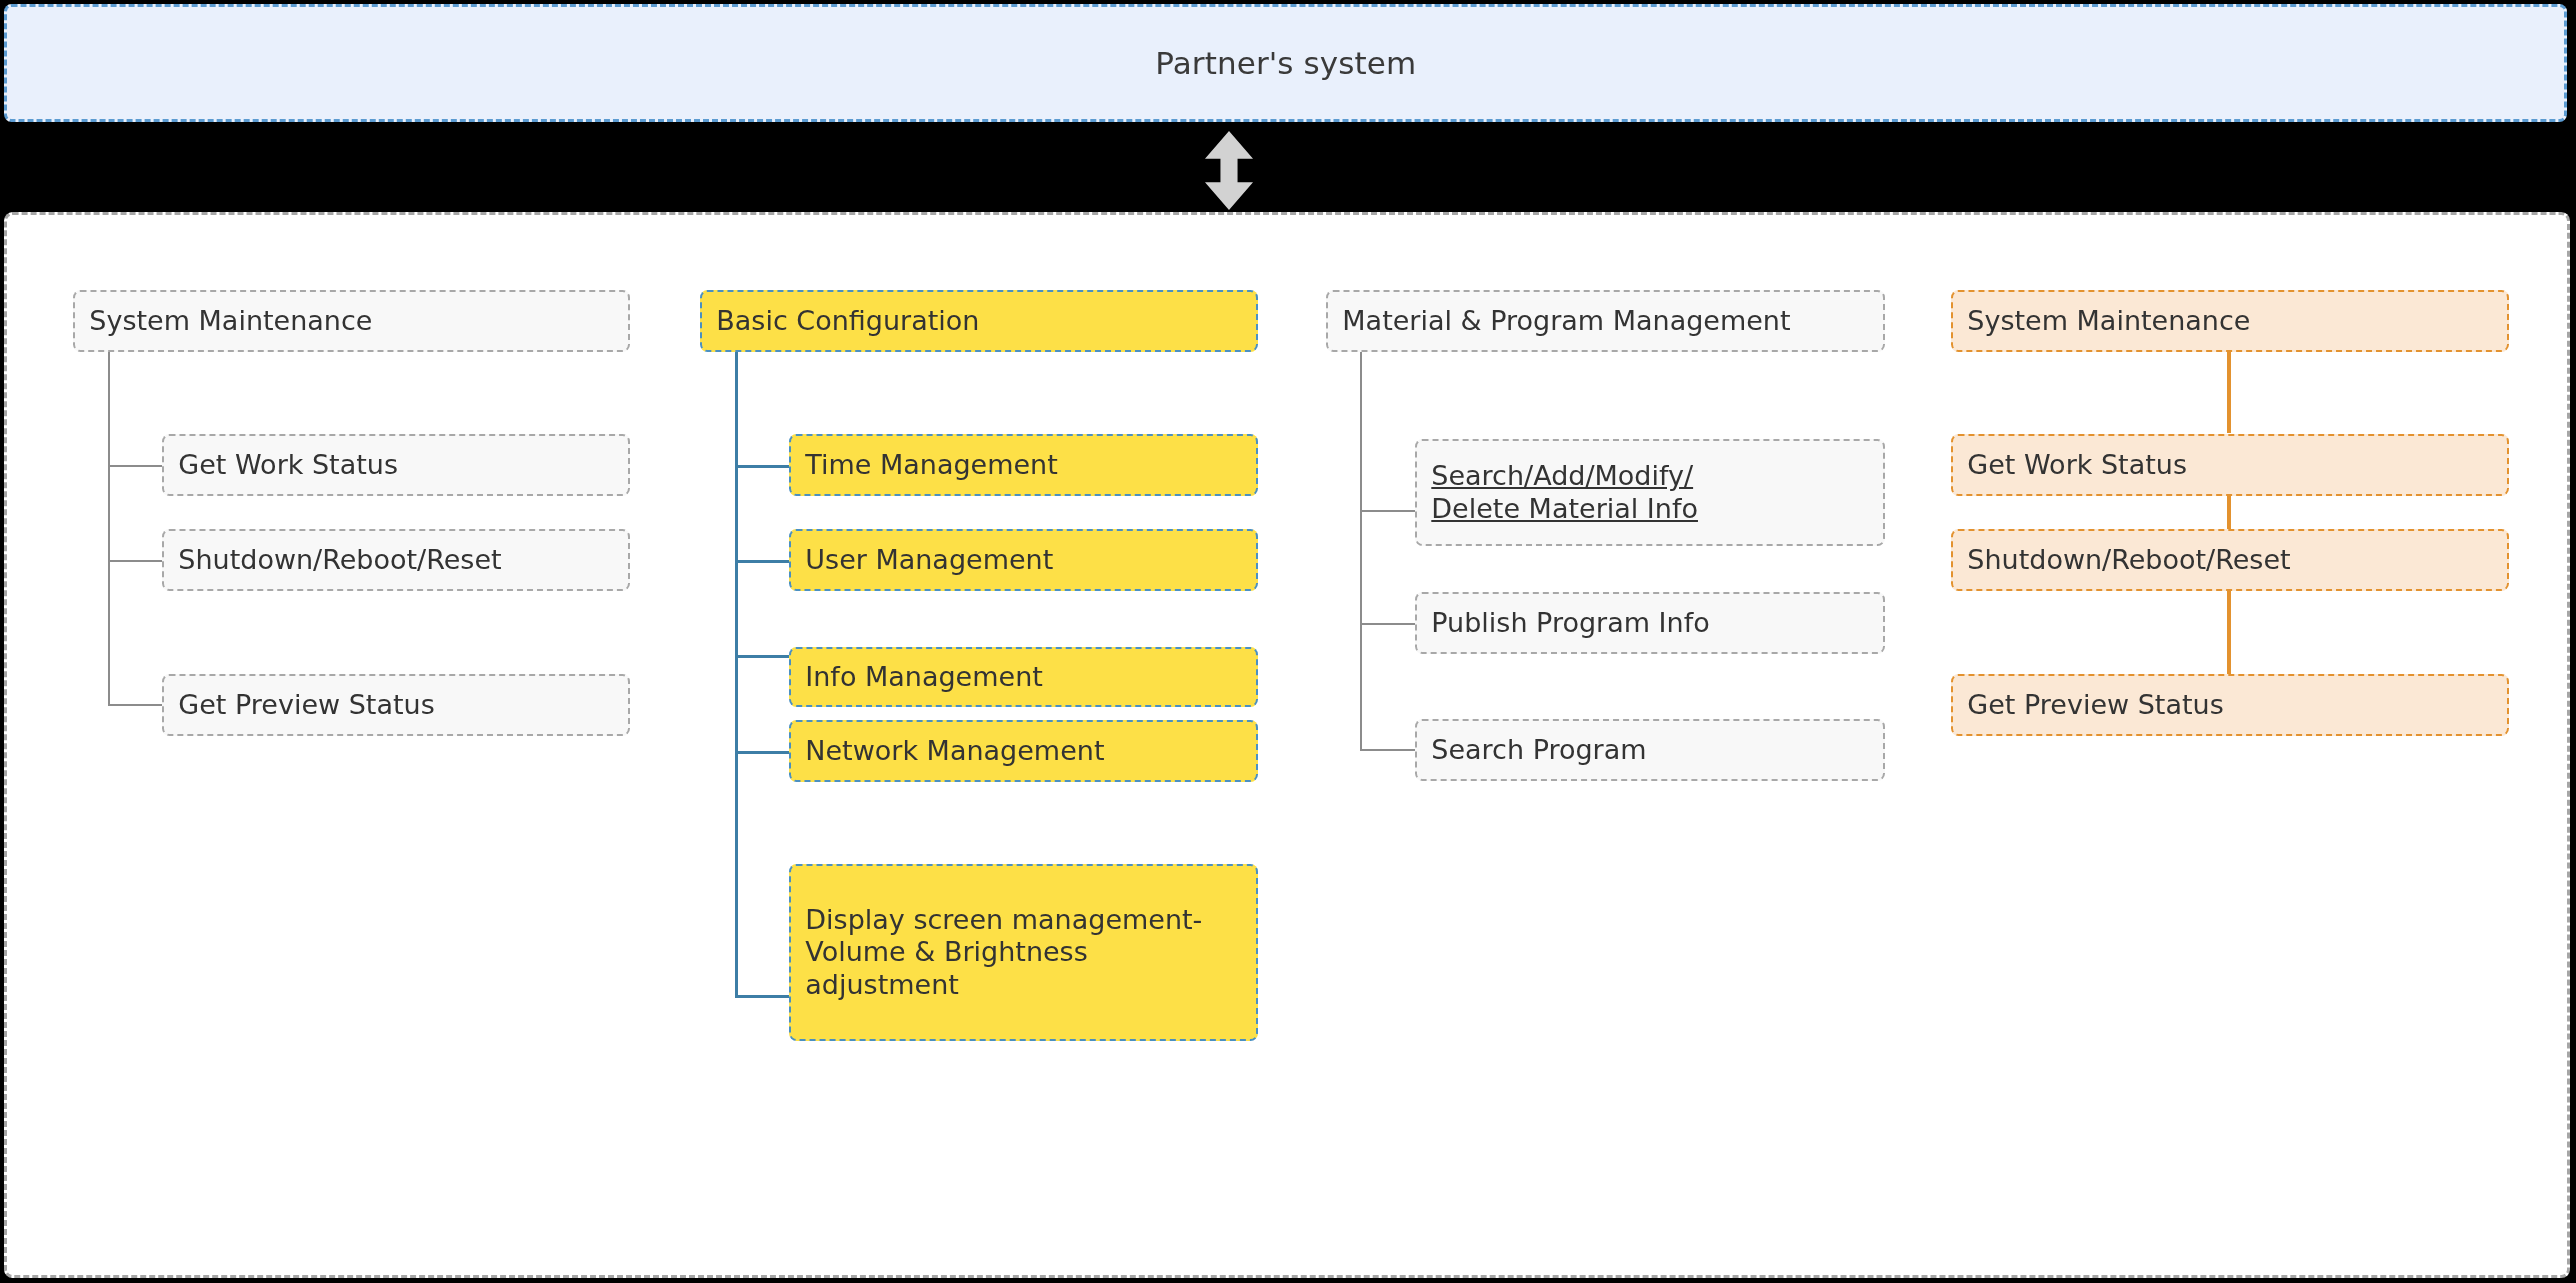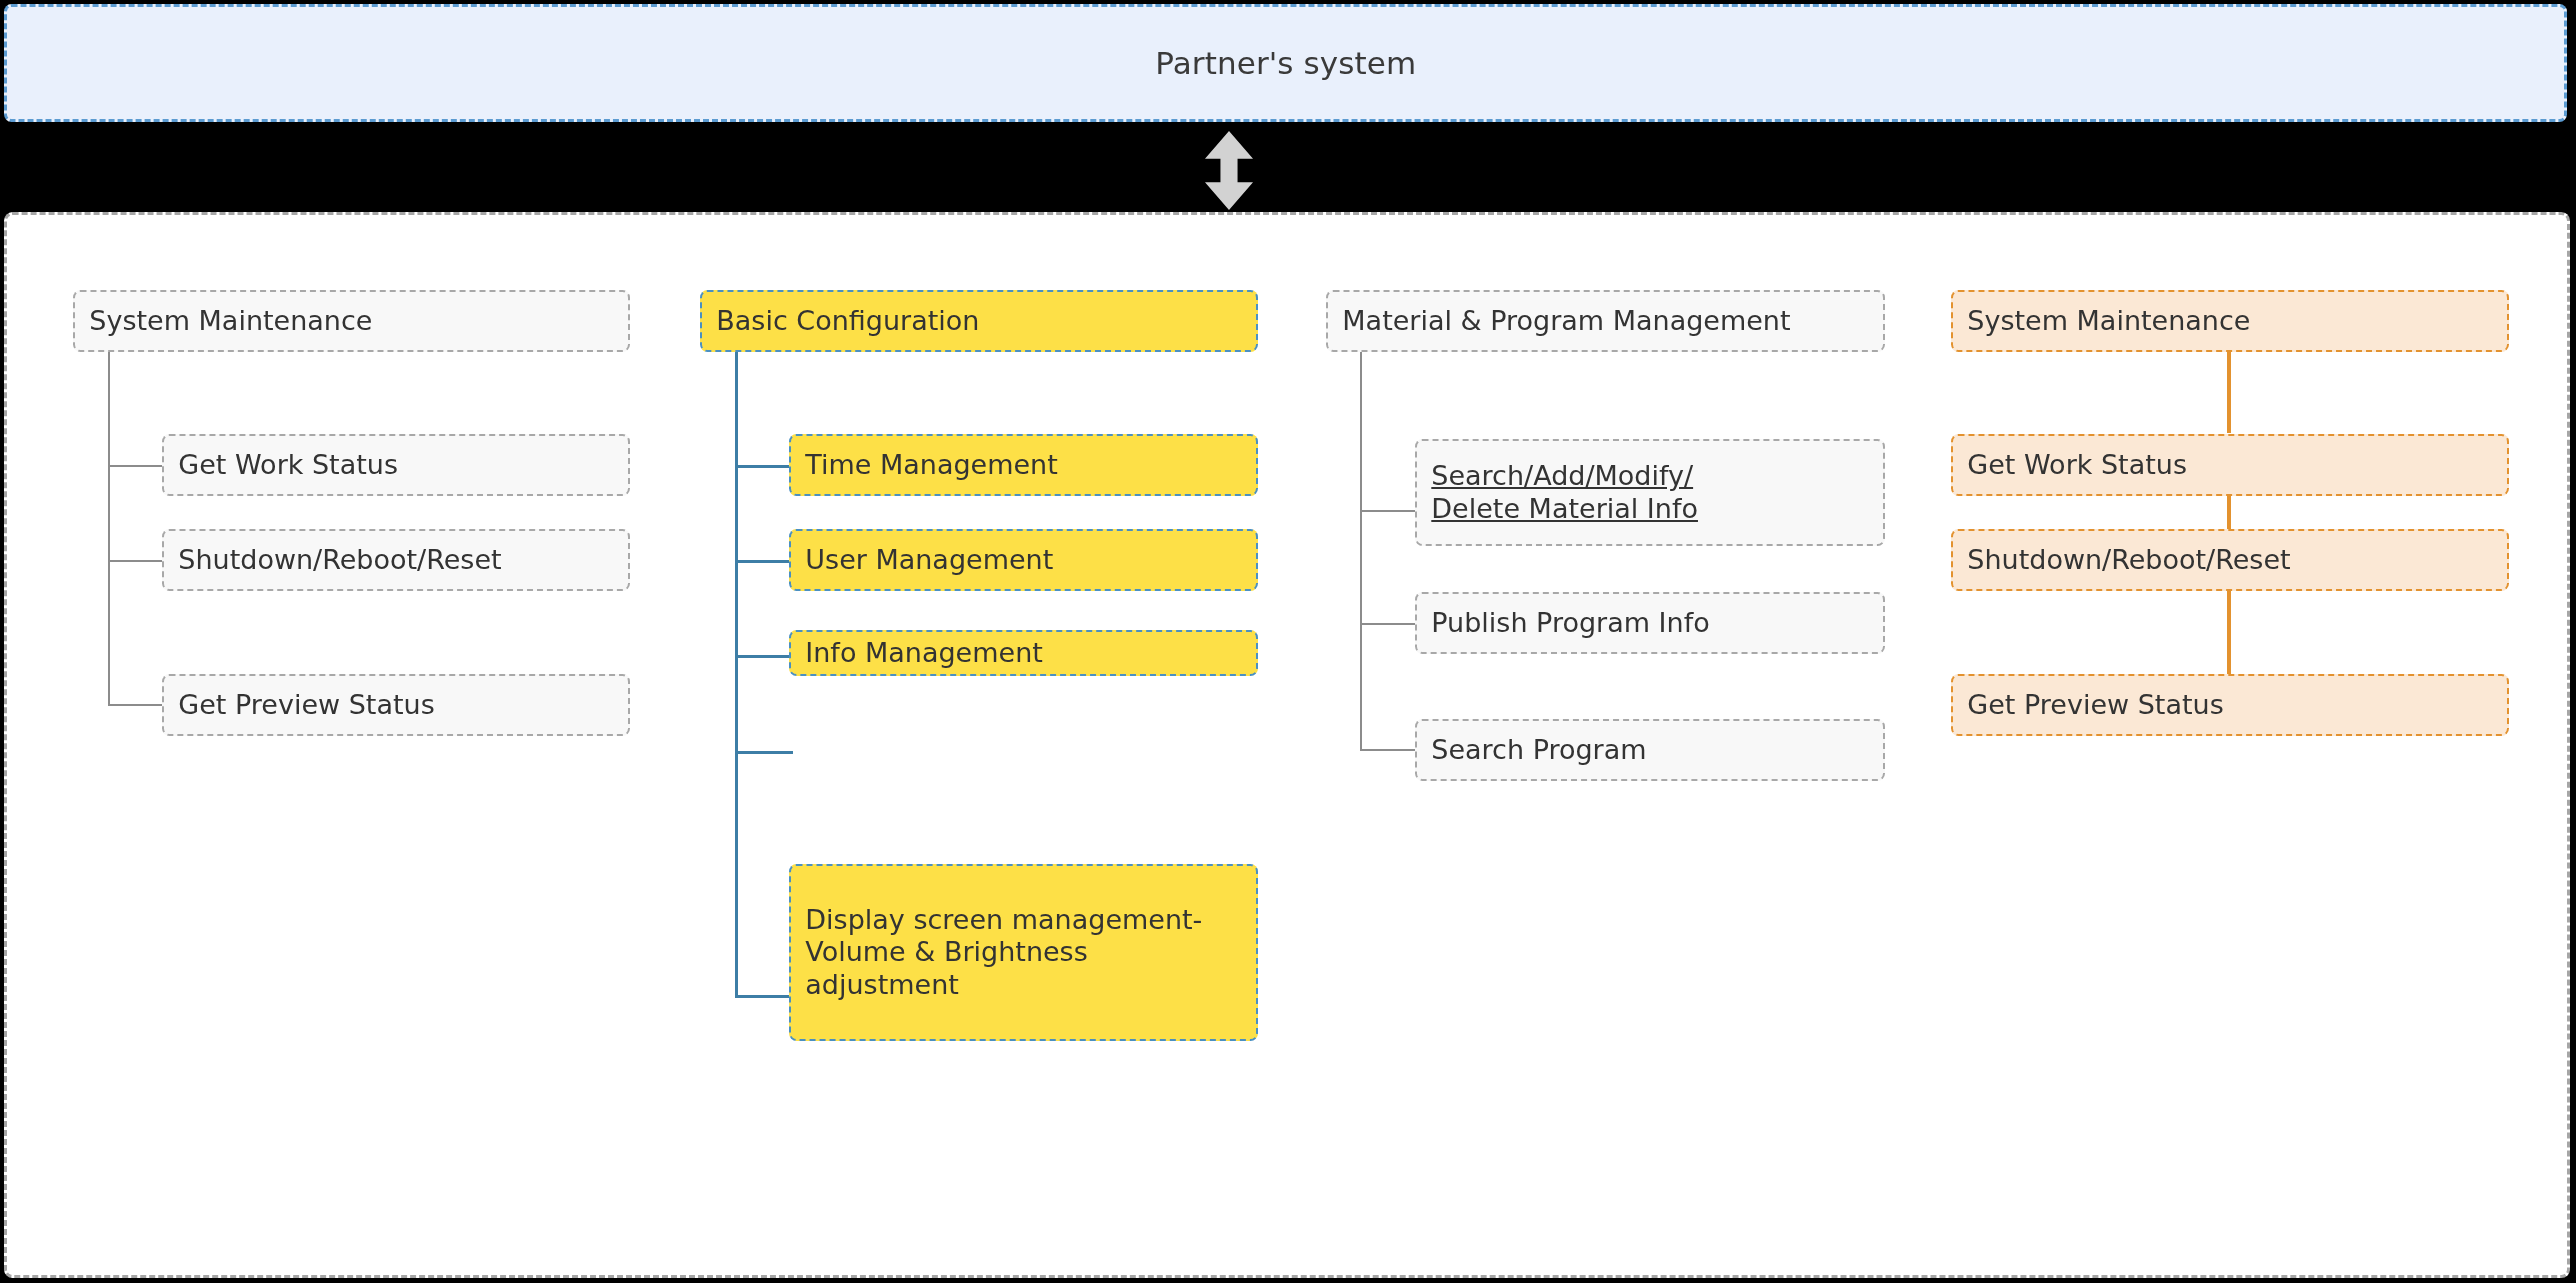--- a/index.html
+++ b/index.html
@@ -134,22 +134,25 @@
     <div class="conn h-blue" style="left:728px; top:440px; width:58px;"></div>
     <div class="conn h-blue" style="left:728px; top:536px; width:58px;"></div>
     <div class="conn h-blue" style="left:728px; top:780px; width:58px;"></div>
 
     <div class="node blue" style="left:782px; top:219px; width:469px; height:62px;">
       <span>Time Management</span>
     </div>
     <div class="node blue" style="left:782px; top:314px; width:469px; height:62px;text-align:right;">
       <span>User Management</span>
     </div>
-    <div class="node blue" style="left:782px; top:415px; width:469px; height:46px;">
+    <div class="node blue" style="left:782px; top:432px; width:469px; height:60px;">
       <span>Info Management</span>
+    </div>
+    <div class="node blue" style="left:782px; top:505px; width:469px; height:62px;">
+      <span>Network Management</span>
     </div>
     <div class="node blue" style="left:782px; top:649px; width:469px; height:177px;">
       <span>Display screen management-Volume &amp; Brightness adjustment</span>
     </div>
 
     <div class="node gray" style="left:1319px; top:75px; width:559px; height:62px;">
       <span>Material &amp; Program Management</span>
     </div>
 
     <div class="conn v-gray" style="left:1353px; top:137px; height:399px;"></div>

